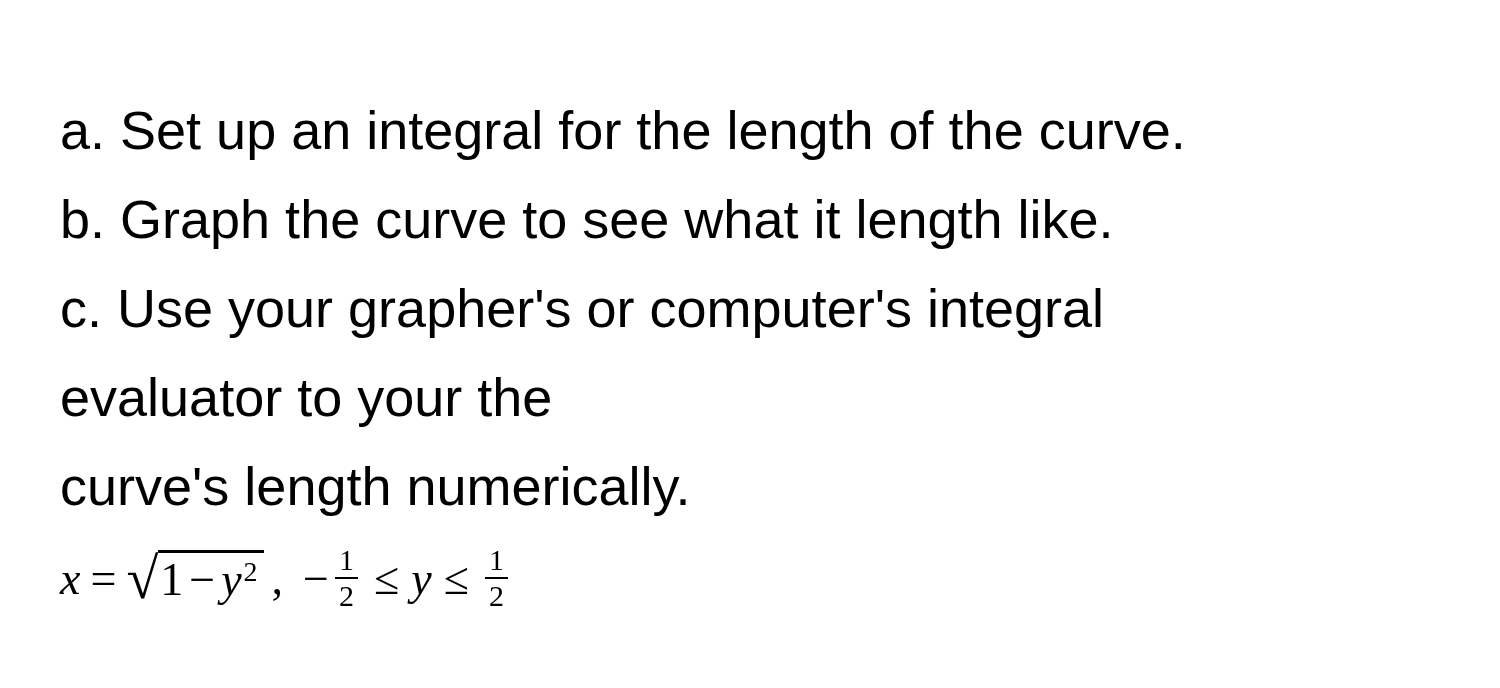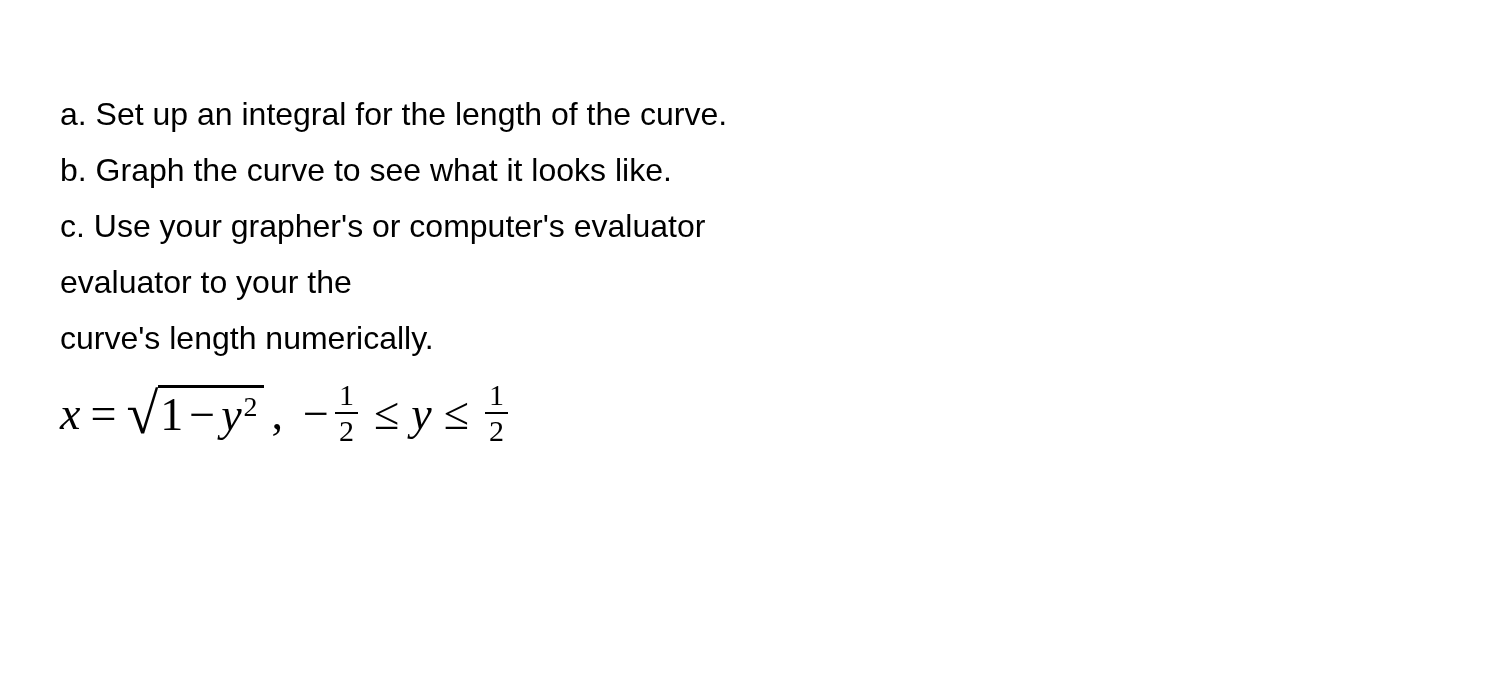--- a/index.html
+++ b/index.html
@@ -9,21 +9,21 @@
     }
     body {
       width: 1500px;
       height: 688px;
       background: #ffffff;
       font-family: Arial, Helvetica, sans-serif;
       padding: 90px 60px 60px 60px;
       color: #000000;
     }
     .problem-text {
-      font-size: 32px;
+      font-size: 54px;
       line-height: 1.5;
       margin-bottom: 8px;
     }
     .math-line {
       font-family: "Times New Roman", Times, serif;
       font-size: 46px;
       margin-top: 18px;
       display: flex;
       align-items: center;
       font-style: italic;
@@ -87,22 +87,22 @@
     }
     .leq {
       font-style: normal;
       margin: 0 12px;
     }
   </style>
 </head>
 <body>
 
 <div class="problem-text">a. Set up an integral for the length of the curve.</div>
-<div class="problem-text">b. Graph the curve to see what it looks like.</div>
-<div class="problem-text">c. Use your grapher's or computer's evaluator</div>
+<div class="problem-text">b. Graph the curve to see what it length like.</div>
+<div class="problem-text">c. Use your grapher's or computer's integral</div>
 <div class="problem-text">evaluator to your the</div>
 <div class="problem-text">curve's length numerically.</div>
 
 <div class="math-line">
   <span class="math-var">x</span>
   <span class="math-op">=</span>
   <span class="sqrt-wrapper">
     <span class="sqrt-symbol">√</span>
     <span class="sqrt-content">
       <span style="font-style:normal;">1</span>

